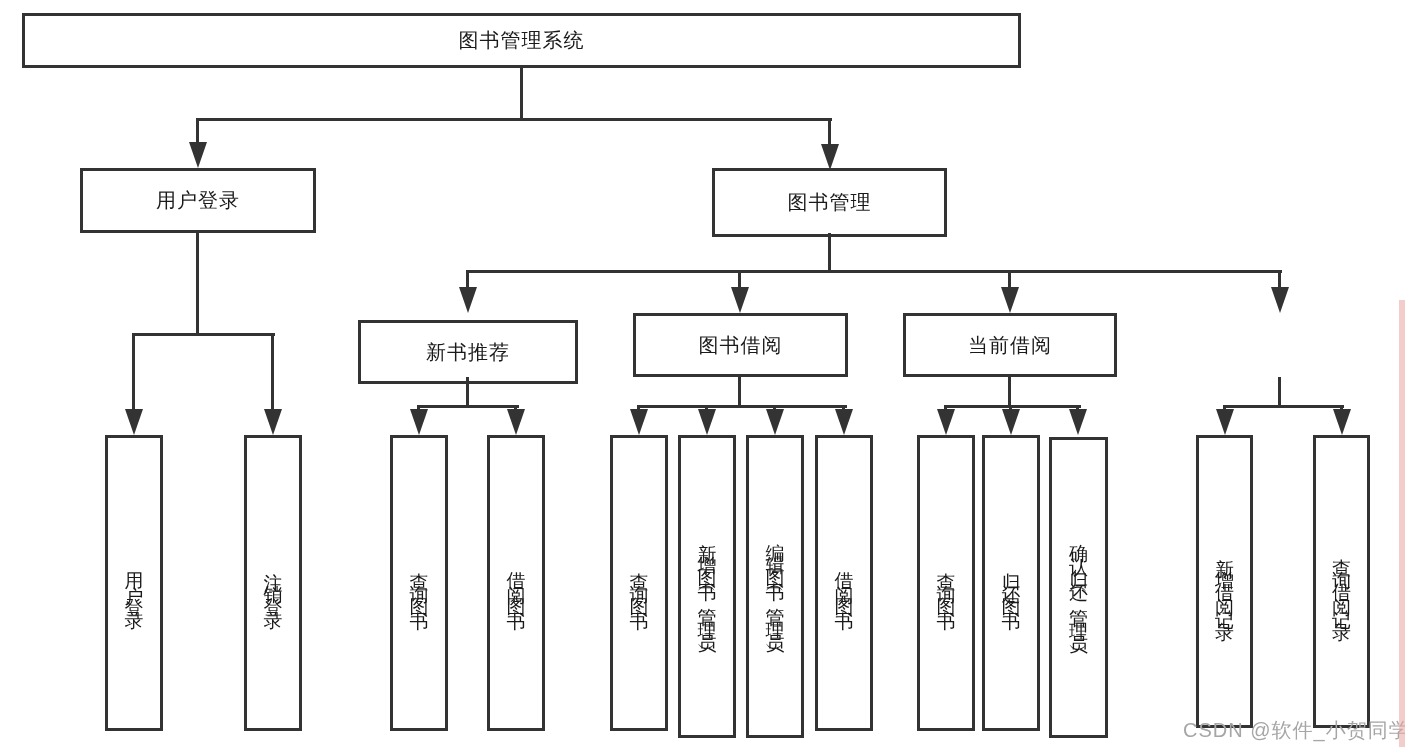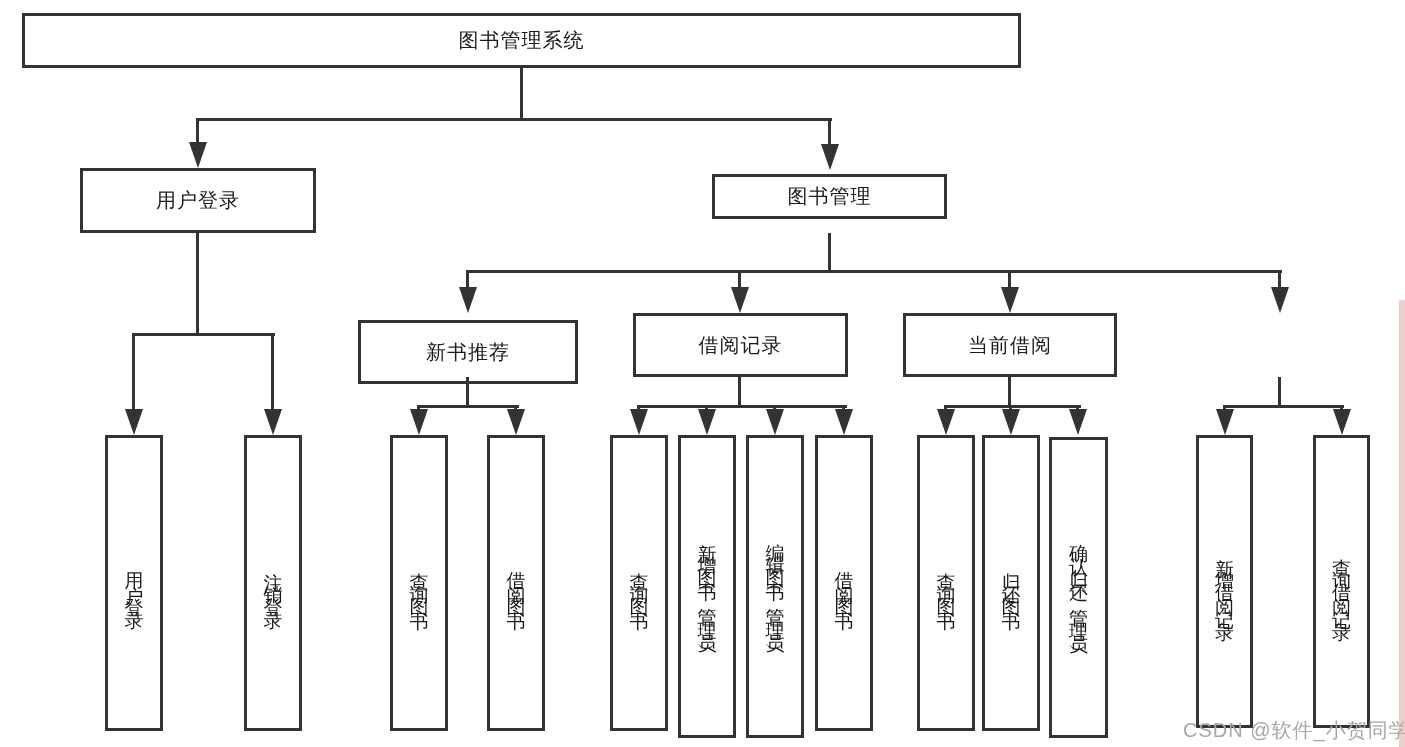--- a/index.html
+++ b/index.html
@@ -48,21 +48,21 @@
   <div class="vline" style="left:520px;top:68px;height:53px"></div>
   <div class="hline" style="left:196px;top:118px;width:636px"></div>
   <div class="vline" style="left:196px;top:118px;height:28px"></div>
   <div class="arrow" style="left:189px;top:142px"></div>
   <div class="vline" style="left:828px;top:118px;height:30px"></div>
   <div class="arrow" style="left:821px;top:144px"></div>
 
   <div class="box" style="left:80px;top:168px;width:236px;height:65px">
     <span>用户登录</span>
   </div>
-  <div class="box" style="left:712px;top:174px;width:235px;height:45px">
+  <div class="box" style="left:712px;top:168px;width:235px;height:69px">
     <span>图书管理</span>
   </div>
 
   <div class="vline" style="left:196px;top:233px;height:103px"></div>
   <div class="hline" style="left:132px;top:333px;width:143px"></div>
   <div class="vline" style="left:132px;top:333px;height:78px"></div>
   <div class="arrow" style="left:125px;top:409px"></div>
   <div class="vline" style="left:271px;top:333px;height:78px"></div>
   <div class="arrow" style="left:264px;top:409px"></div>
 
@@ -74,21 +74,21 @@
   <div class="arrow" style="left:731px;top:287px"></div>
   <div class="vline" style="left:1008px;top:270px;height:20px"></div>
   <div class="arrow" style="left:1001px;top:287px"></div>
   <div class="vline" style="left:1278px;top:270px;height:20px"></div>
   <div class="arrow" style="left:1271px;top:287px"></div>
 
   <div class="box" style="left:358px;top:320px;width:220px;height:64px">
     <span>新书推荐</span>
   </div>
   <div class="box" style="left:633px;top:313px;width:215px;height:64px">
-    <span>借阅记录</span>
+    <span>图书借阅</span>
   </div>
   <div class="box" style="left:903px;top:313px;width:214px;height:64px">
     <span>当前借阅</span>
   </div>
 
   <div class="vline" style="left:466px;top:377px;height:31px"></div>
   <div class="hline" style="left:417px;top:405px;width:102px"></div>
   <div class="vline" style="left:417px;top:405px;height:8px"></div>
   <div class="arrow" style="left:410px;top:409px"></div>
   <div class="vline" style="left:514px;top:405px;height:8px"></div>

